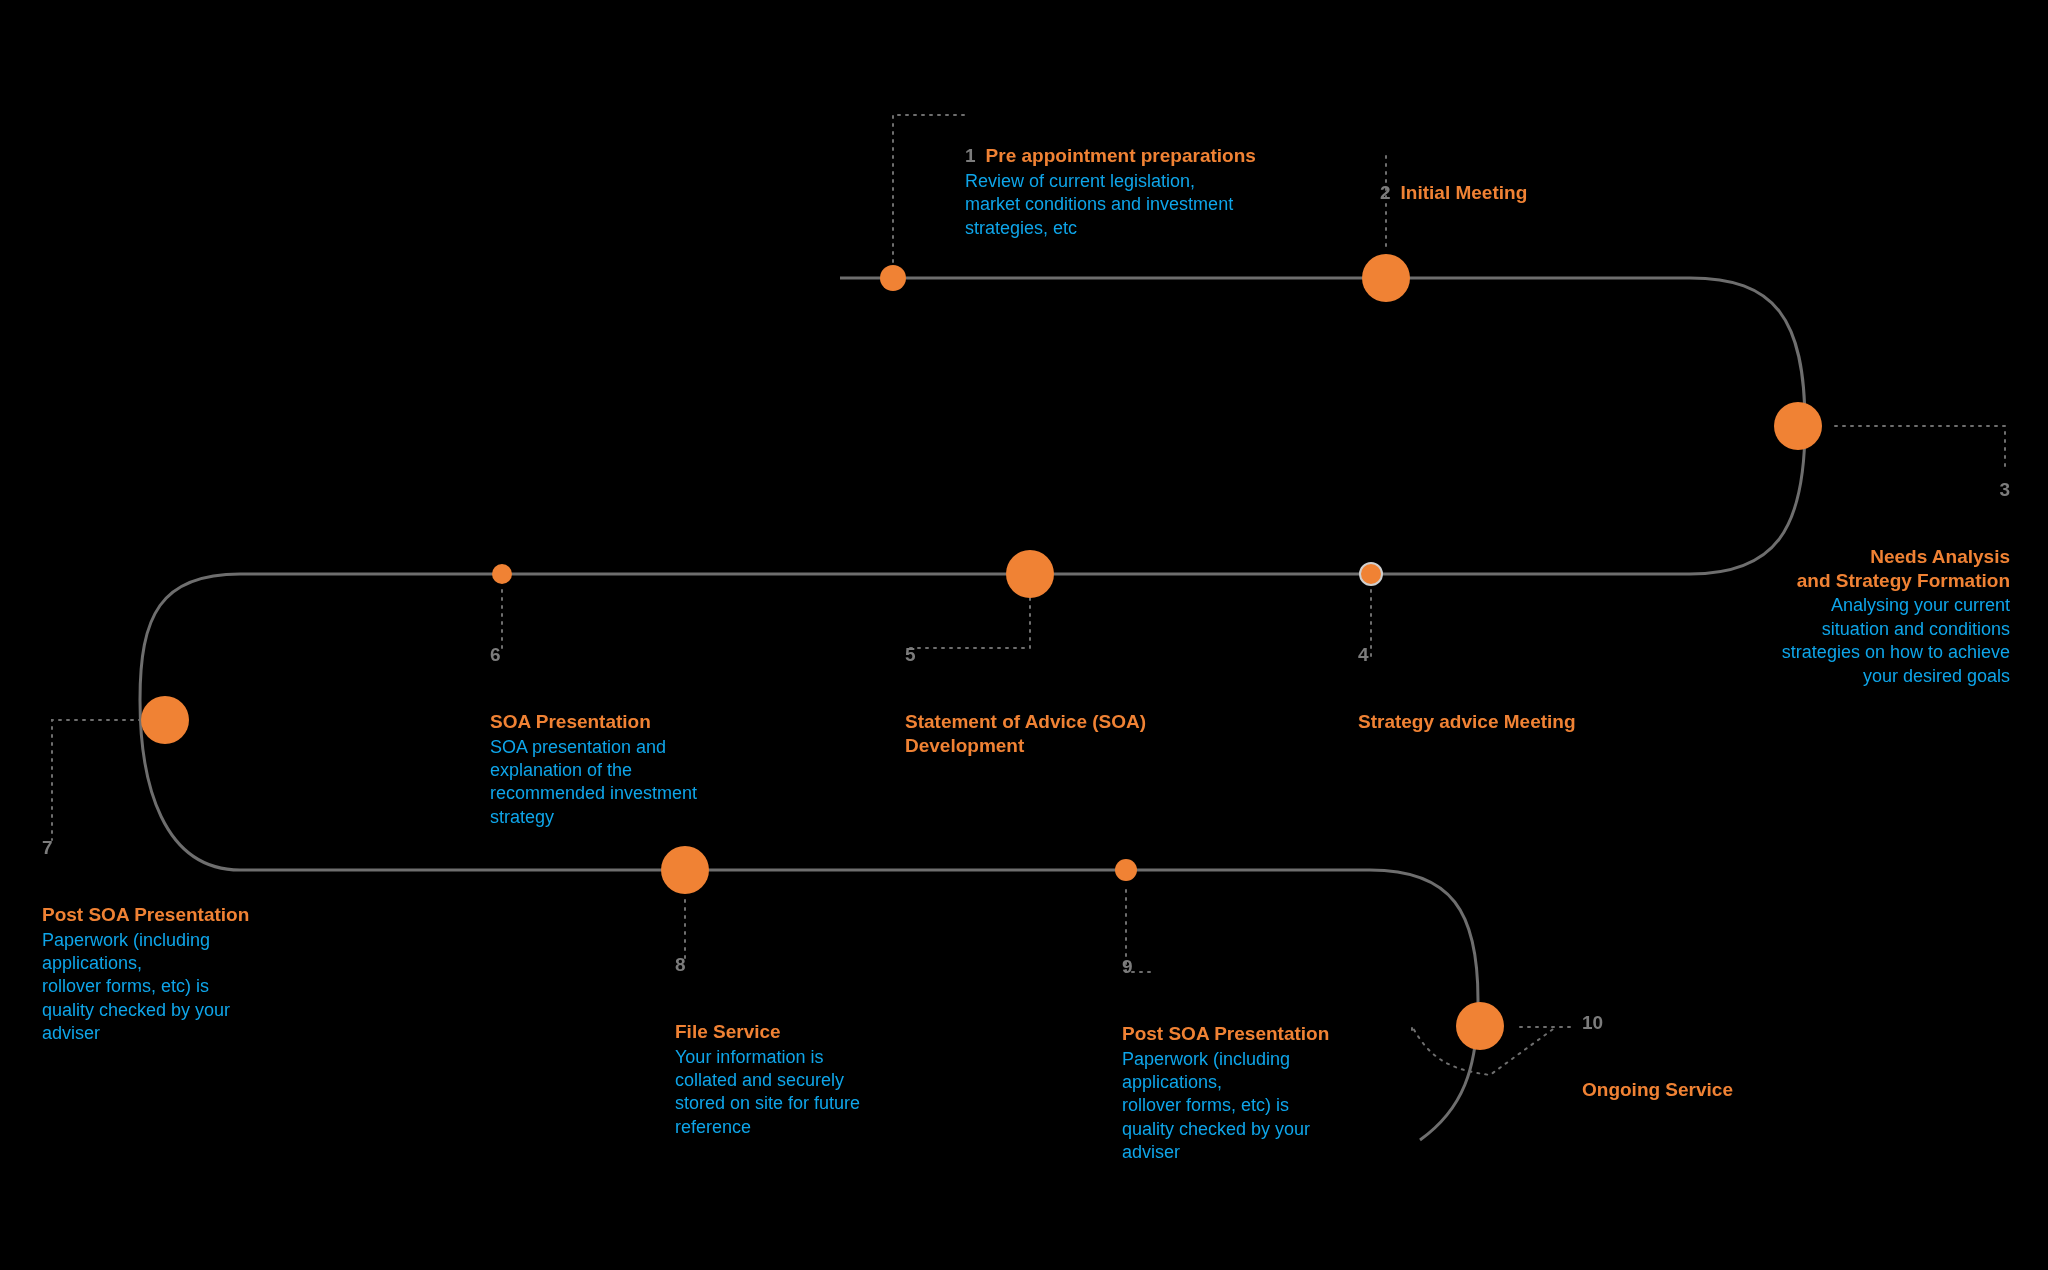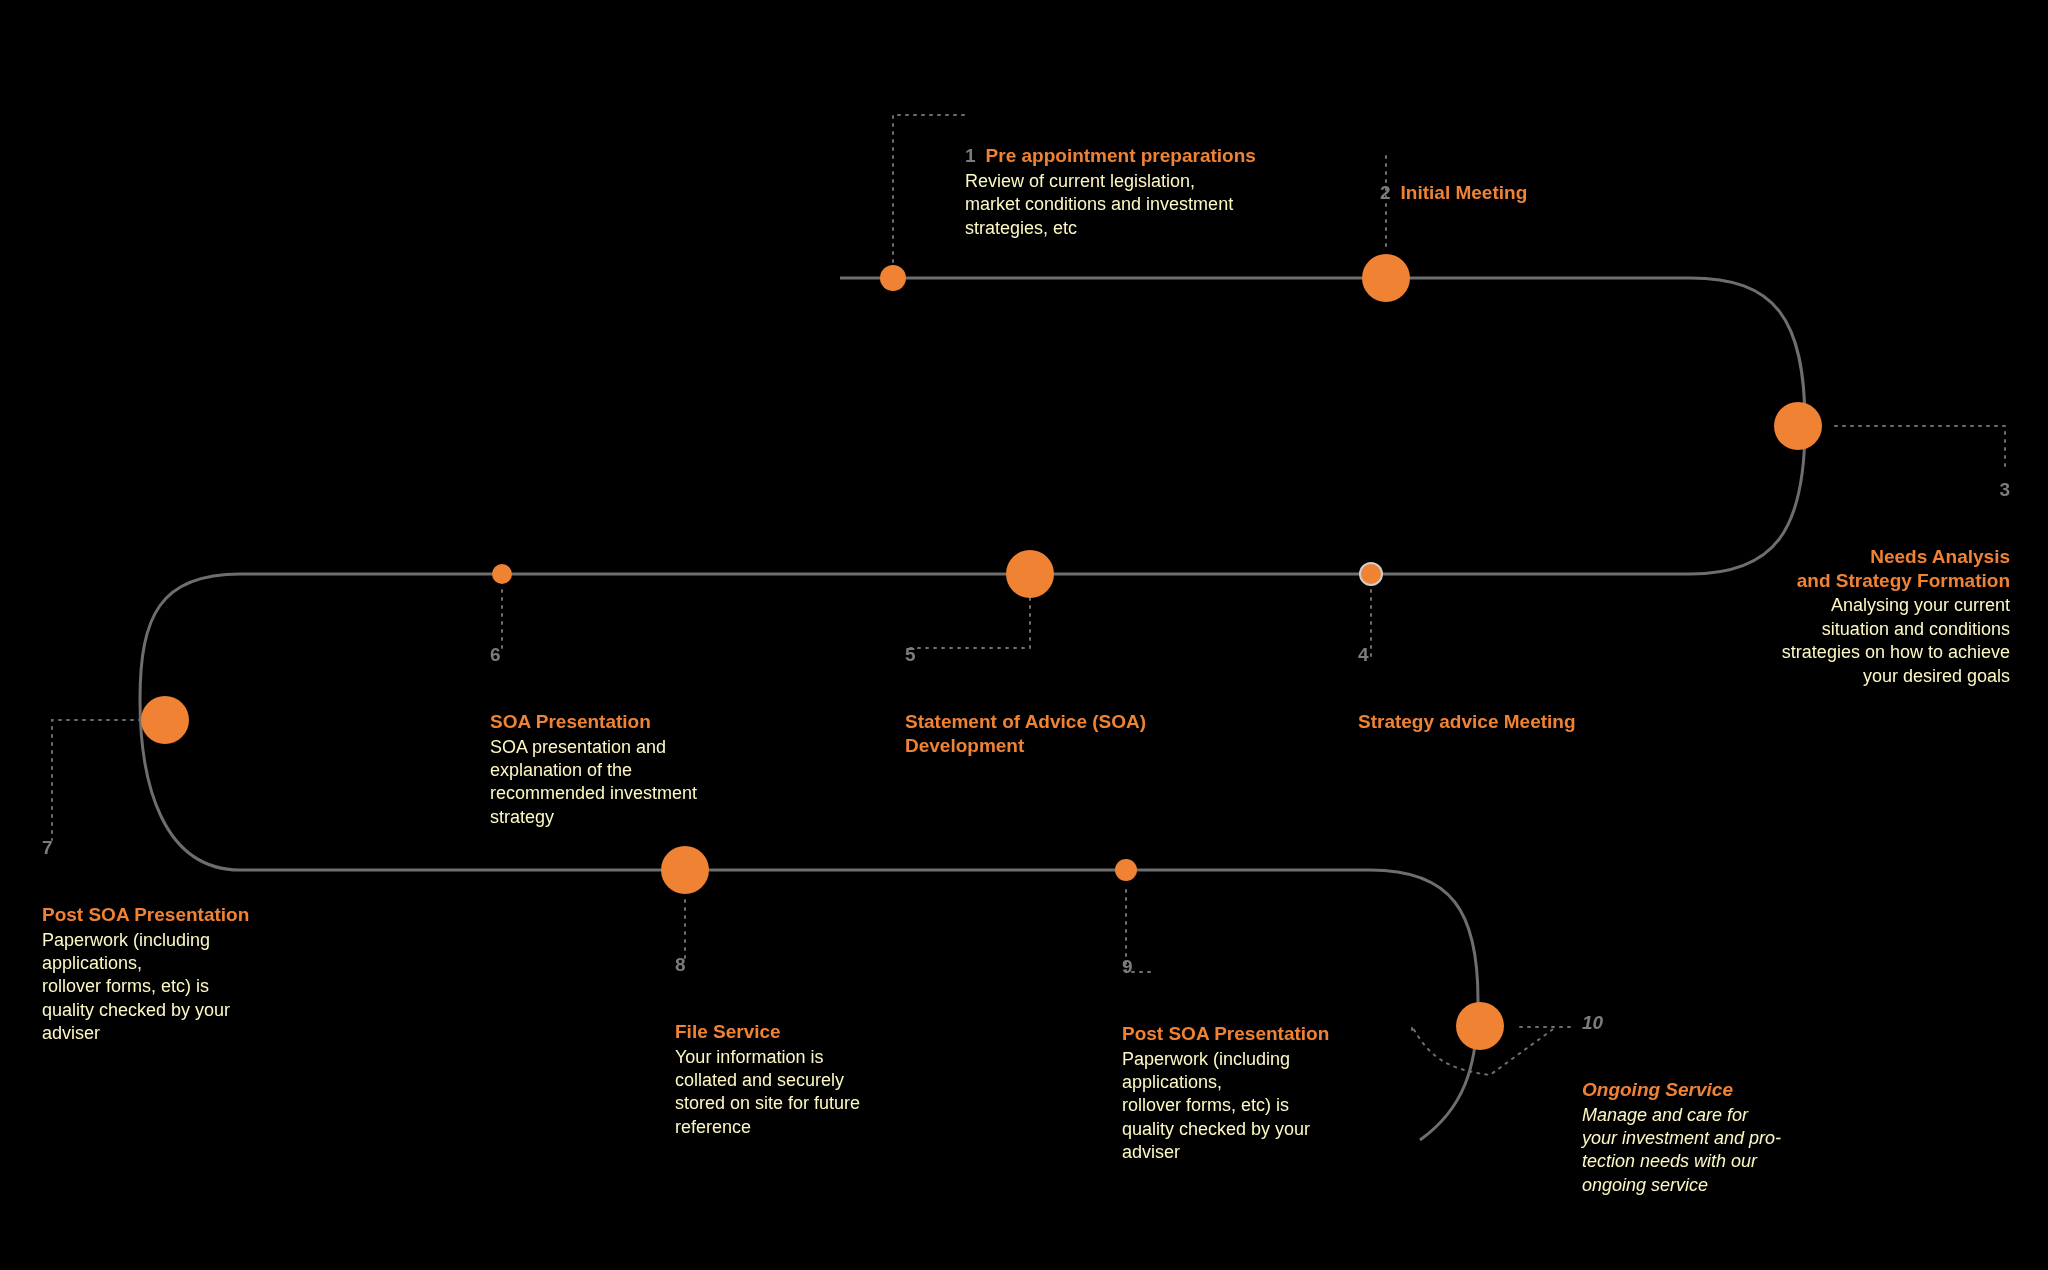--- a/index.html
+++ b/index.html
@@ -42,21 +42,21 @@
   .step .title {
     font-size: 19px;
     font-weight: bold;
     color: #f08234;
     line-height: 1.25;
     margin-bottom: 2px;
     margin-top: 44px;
   }
   .step .desc {
     font-size: 18px;
-    color: #fef9c3;
+    color: #0ea5e9;
     line-height: 1.3;
     white-space: pre-line;
   }
   .step.right {
     text-align: right;
   }
   .numline {
     display: flex;
     align-items: baseline;
     gap: 10px;
@@ -177,22 +177,18 @@
   <div class="step" style="left:1122px; top:957px; width:310px;">
     <div class="num">9</div>
     <div class="title">Post SOA Presentation</div>
     <div class="desc">Paperwork (including
 applications,
 rollover forms, etc) is
 quality checked by your
 adviser</div>
   </div>
 
-  <div class="step" style="left:1582px; top:1013px; width:310px;font-style:italic;">
+  <div class="step" style="left:1582px; top:1013px; width:310px;">
     <div class="num">10</div>
     <div class="title">Ongoing Service</div>
-    <div class="desc">Manage and care for
-your investment and pro-
-tection needs with our
-ongoing service</div>
   </div>
 
 </div>
 
 </body></html>

